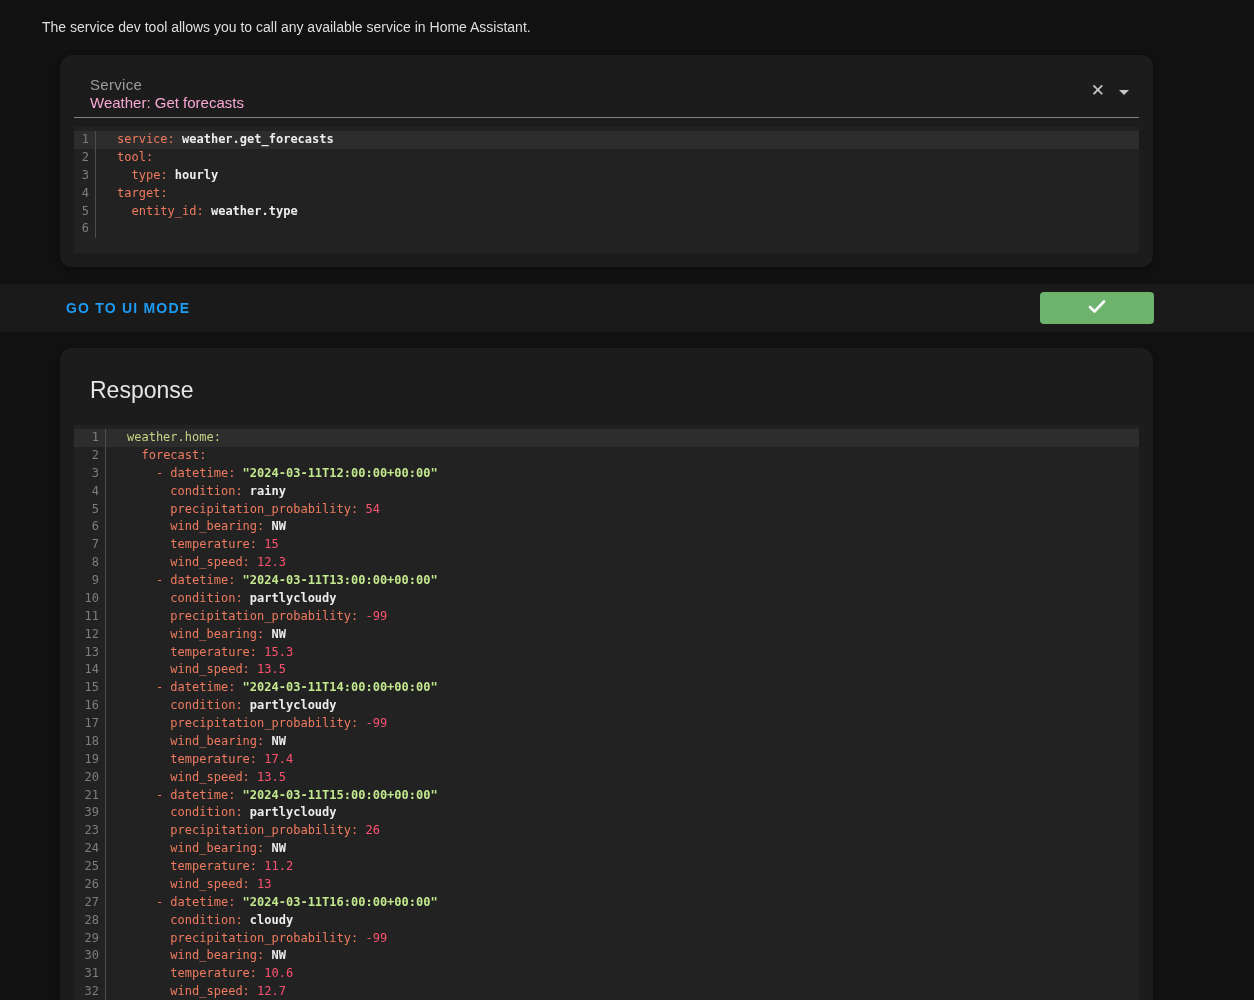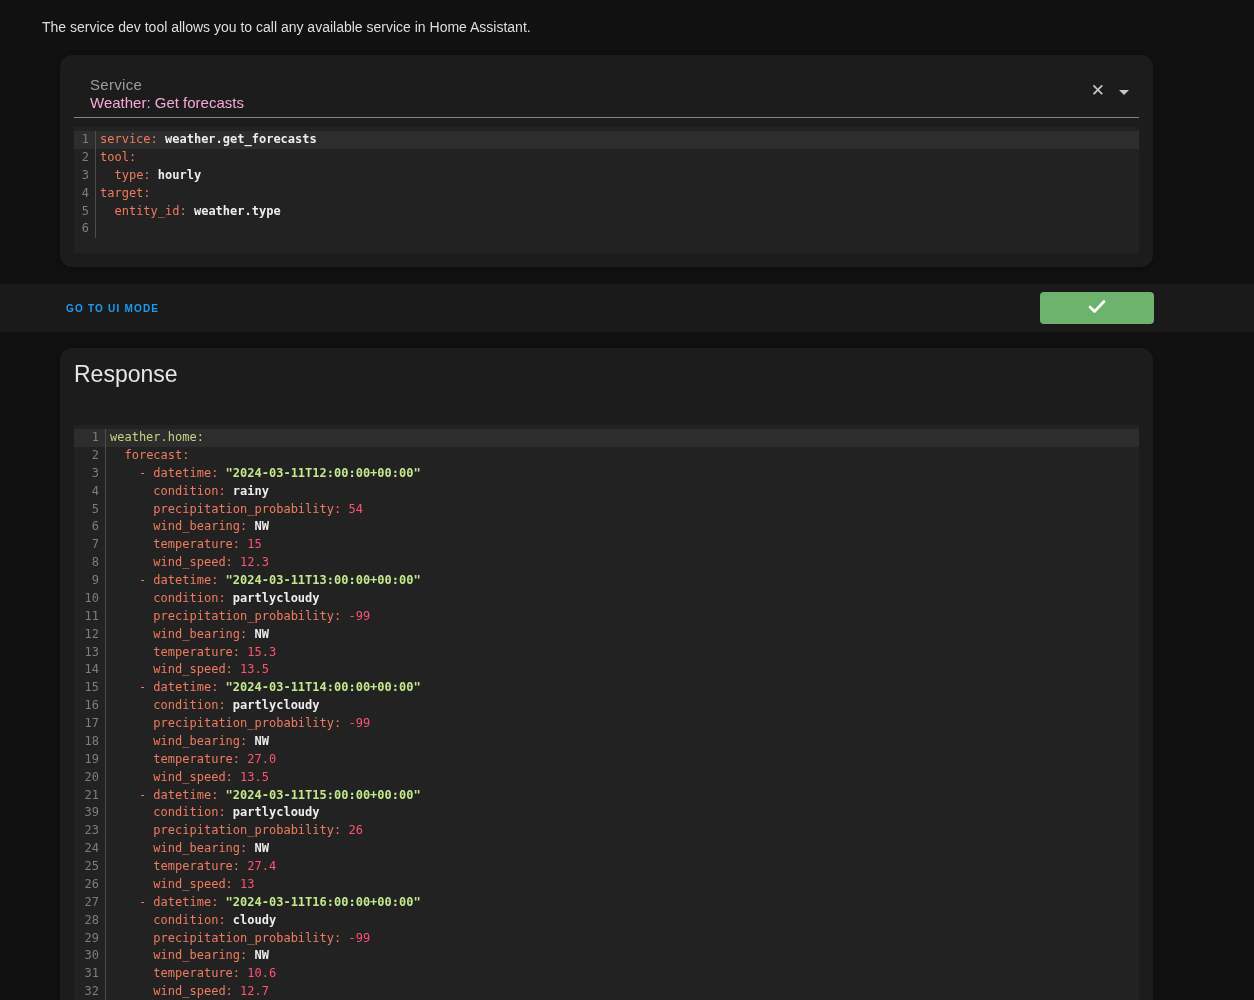--- a/index.html
+++ b/index.html
@@ -27,38 +27,38 @@
   
   .editor{position:absolute;left:14px;right:14px;background:#222222;padding-top:4px;
           font-family:"DejaVu Sans Mono",monospace;font-size:12px;line-height:17.87px;overflow:hidden}
   #req-editor{top:72px;height:122px}
   #resp-editor{top:77px;height:600px}
   .cm-line{display:flex}
   .cm-line.active{background:#2d2d2d}
   .gutter{flex:none;text-align:right;color:#7e7e7e;padding-right:6px;box-sizing:border-box}
   #req-editor .gutter{width:21px}
   #resp-editor .gutter{width:31px}
-  .code{flex:1;white-space:pre;border-left:1px solid #4d4d4d;padding-left:4px;color:#e8e8e8}
+  .code{flex:1;white-space:pre;border-left:1px solid #4d4d4d;padding-left:21px;color:#e8e8e8}
   .tok-key{color:var(--c-key)}
   .tok-num{color:var(--c-num)}
   .tok-str{color:var(--c-str);font-weight:600}
   .tok-val{color:var(--c-val);font-weight:600}
   .tok-ent{color:var(--c-ent)}
 
   
   .band{position:absolute;left:0;top:284px;width:1254px;height:48px;background:#1a1a1a;
         display:flex;align-items:center;justify-content:space-between;
         padding:0 100px 0 66px;box-sizing:border-box}
   .ui-mode-btn{background:none;border:none;padding:0;cursor:pointer;
         color:var(--c-blue);font-family:"Liberation Sans",sans-serif;
-        font-size:10px;font-weight:700;letter-spacing:1.2px}
+        font-size:14px;font-weight:700;letter-spacing:1.2px}
   .call-btn{width:114px;height:32px;border:none;border-radius:4px;background:var(--c-green);
         display:flex;align-items:center;justify-content:center;cursor:pointer}
 
-  .response-title{position:absolute;left:14px;top:13px;margin:0;
+  .response-title{position:absolute;left:14px;top:13px;margin:16px;
         font-size:23px;font-weight:400;color:#e6e6e6}
 </style>
 </head>
 <body style="--c-blue: #1e9bf4; --c-green: #6db36d; --c-key: #f07b5e; --c-num: #ff5370; --c-str: #c3e88d; --c-ent: #c9d185; --c-val: #ededed;">
 
 <div class="intro">The service dev tool allows you to call any available service in Home Assistant.</div>
 
 <div class="card" id="card-request">
   <div class="picker">
     <span class="picker-label">Service</span>
@@ -175,21 +175,21 @@
       <div class="cm-line">
         <span class="gutter">17</span>
         <span class="code"><span class="tok-val">      </span><span class="tok-key">precipitation_probability:</span><span class="tok-num"> -99</span></span>
       </div>
       <div class="cm-line">
         <span class="gutter">18</span>
         <span class="code"><span class="tok-val">      </span><span class="tok-key">wind_bearing:</span><span class="tok-val"> NW</span></span>
       </div>
       <div class="cm-line">
         <span class="gutter">19</span>
-        <span class="code"><span class="tok-val">      </span><span class="tok-key">temperature:</span><span class="tok-num"> 27.0</span></span>
+        <span class="code"><span class="tok-val">      </span><span class="tok-key">temperature:</span><span class="tok-num"> 17.4</span></span>
       </div>
       <div class="cm-line">
         <span class="gutter">20</span>
         <span class="code"><span class="tok-val">      </span><span class="tok-key">wind_speed:</span><span class="tok-num"> 13.5</span></span>
       </div>
       <div class="cm-line">
         <span class="gutter">21</span>
         <span class="code"><span class="tok-val">    </span><span class="tok-key">- datetime:</span><span class="tok-str"> "2024-03-11T15:00:00+00:00"</span></span>
       </div>
       <div class="cm-line">
@@ -199,21 +199,21 @@
       <div class="cm-line">
         <span class="gutter">23</span>
         <span class="code"><span class="tok-val">      </span><span class="tok-key">precipitation_probability:</span><span class="tok-num"> 26</span></span>
       </div>
       <div class="cm-line">
         <span class="gutter">24</span>
         <span class="code"><span class="tok-val">      </span><span class="tok-key">wind_bearing:</span><span class="tok-val"> NW</span></span>
       </div>
       <div class="cm-line">
         <span class="gutter">25</span>
-        <span class="code"><span class="tok-val">      </span><span class="tok-key">temperature:</span><span class="tok-num"> 27.4</span></span>
+        <span class="code"><span class="tok-val">      </span><span class="tok-key">temperature:</span><span class="tok-num"> 11.2</span></span>
       </div>
       <div class="cm-line">
         <span class="gutter">26</span>
         <span class="code"><span class="tok-val">      </span><span class="tok-key">wind_speed:</span><span class="tok-num"> 13</span></span>
       </div>
       <div class="cm-line">
         <span class="gutter">27</span>
         <span class="code"><span class="tok-val">    </span><span class="tok-key">- datetime:</span><span class="tok-str"> "2024-03-11T16:00:00+00:00"</span></span>
       </div>
       <div class="cm-line">

